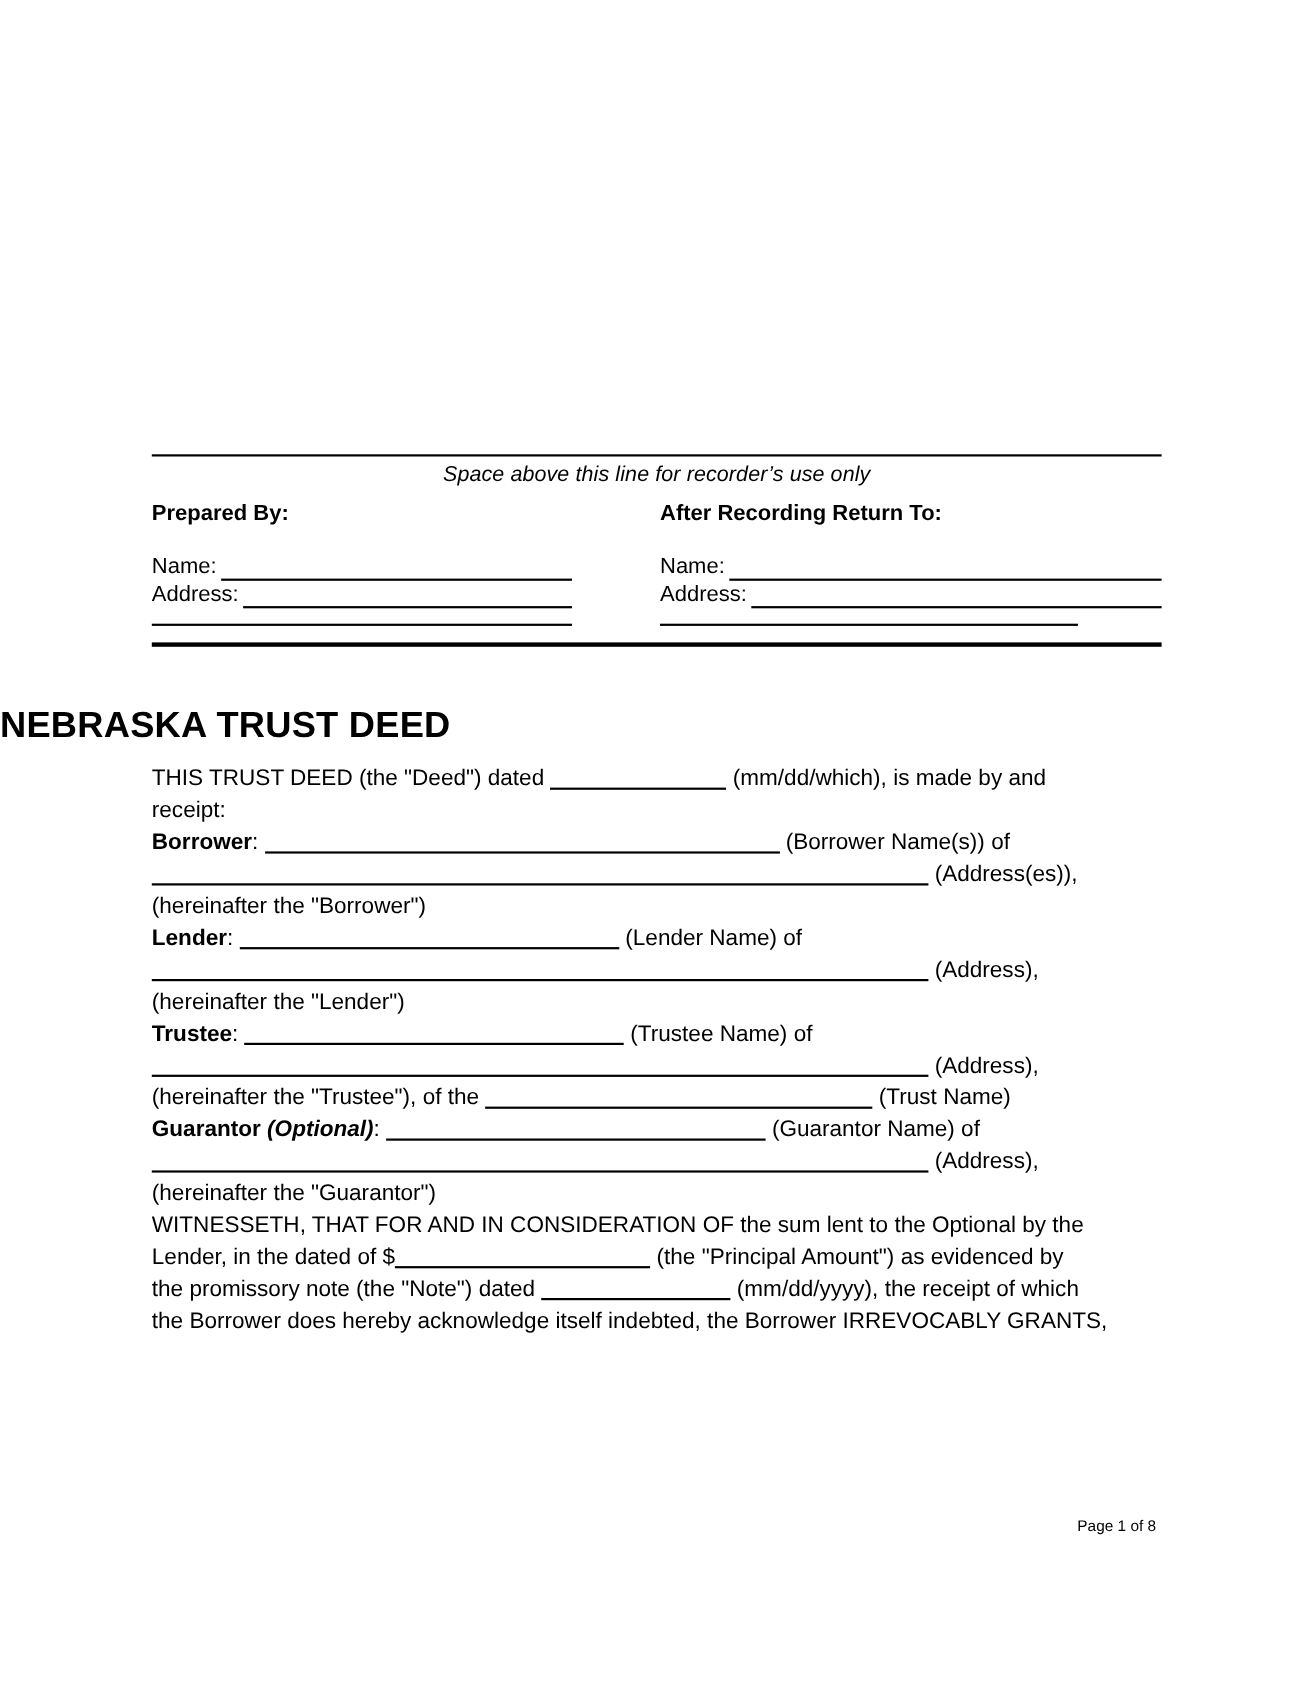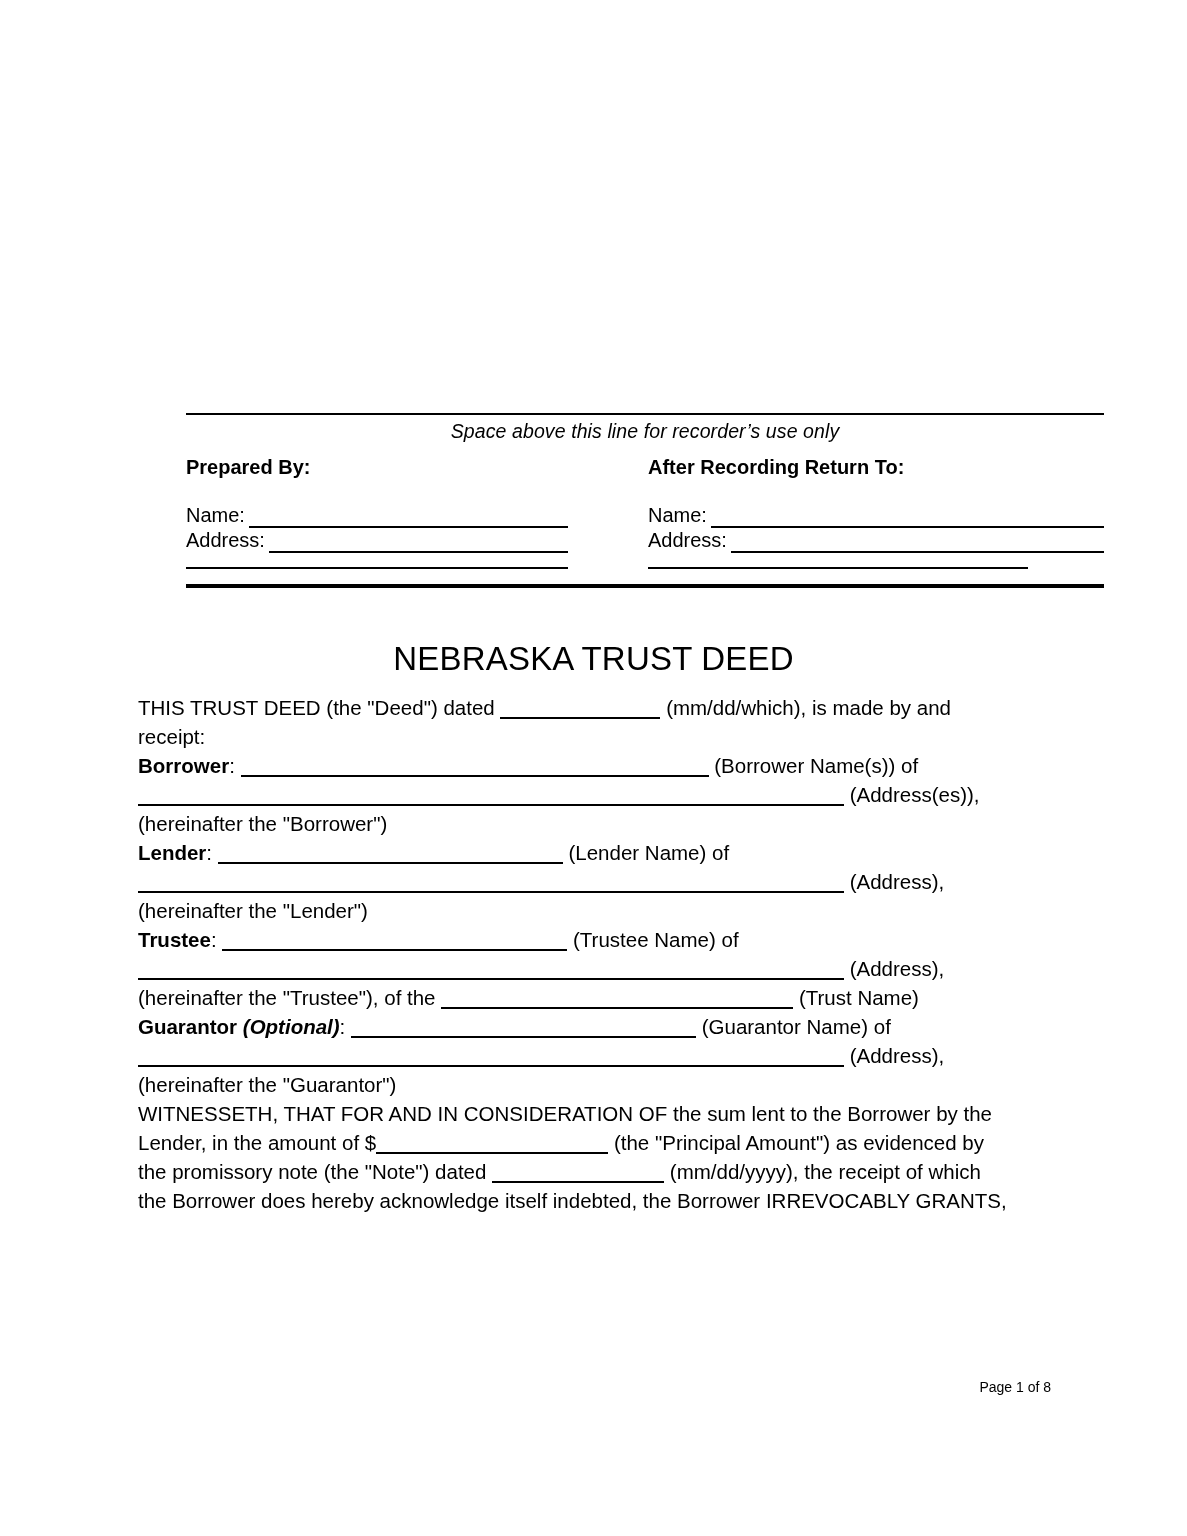--- a/index.html
+++ b/index.html
@@ -24,21 +24,20 @@
     background: #ffffff;
     overflow: hidden;
   }
 
   
   .recorder-block {
     position: absolute;
     left: 138px;
     top: 413px;
     width: 918px;
-    margin-left: 48px;
   }
   .rule-thin {
     height: 0;
     border-top: 2px solid #000;
     width: 100%;
   }
   .rule-thick {
     height: 0;
     border-top: 4px solid #000;
     width: 100%;
@@ -96,23 +95,22 @@
   .recorder-bottom {
     margin-top: 15px;
   }
 
   
   .doc-title {
     position: absolute;
     left: 0;
     top: 618px;
     width: 1187px;
-    text-align: center;
     font-size: 33px;
-    font-weight: normal;
+    font-weight: bold;
     letter-spacing: 0.2px;
   }
 
   
   .body-area {
     position: absolute;
     left: 138px;
     top: 693px;
     width: 920px;
     font-size: 20.5px;
@@ -274,23 +272,23 @@
         <span>(Guarantor Name) of</span>
       </span>
       <span class="ln">
         <span class="u u-addr"></span>
         <span>(Address),</span>
       </span>
       <span class="ln">(hereinafter the "Guarantor")</span>
     </p>
 
     <p class="para">
-      <span class="ln">WITNESSETH, THAT FOR AND IN CONSIDERATION OF the sum lent to the Borrower by the</span>
-      <span class="ln">
-        <span>Lender, in the amount of $</span><span class="u u-amount"></span>
+      <span class="ln">WITNESSETH, THAT FOR AND IN CONSIDERATION OF the sum lent to the Optional by the</span>
+      <span class="ln">
+        <span>Lender, in the dated of $</span><span class="u u-amount"></span>
         <span>(the "Principal Amount") as evidenced by</span>
       </span>
       <span class="ln">
         <span>the promissory note (the "Note") dated</span>
         <span class="u u-note"></span>
         <span>(mm/dd/yyyy), the receipt of which</span>
       </span>
       <span class="ln">the Borrower does hereby acknowledge itself indebted, the Borrower IRREVOCABLY GRANTS,</span>
     </p>
 

